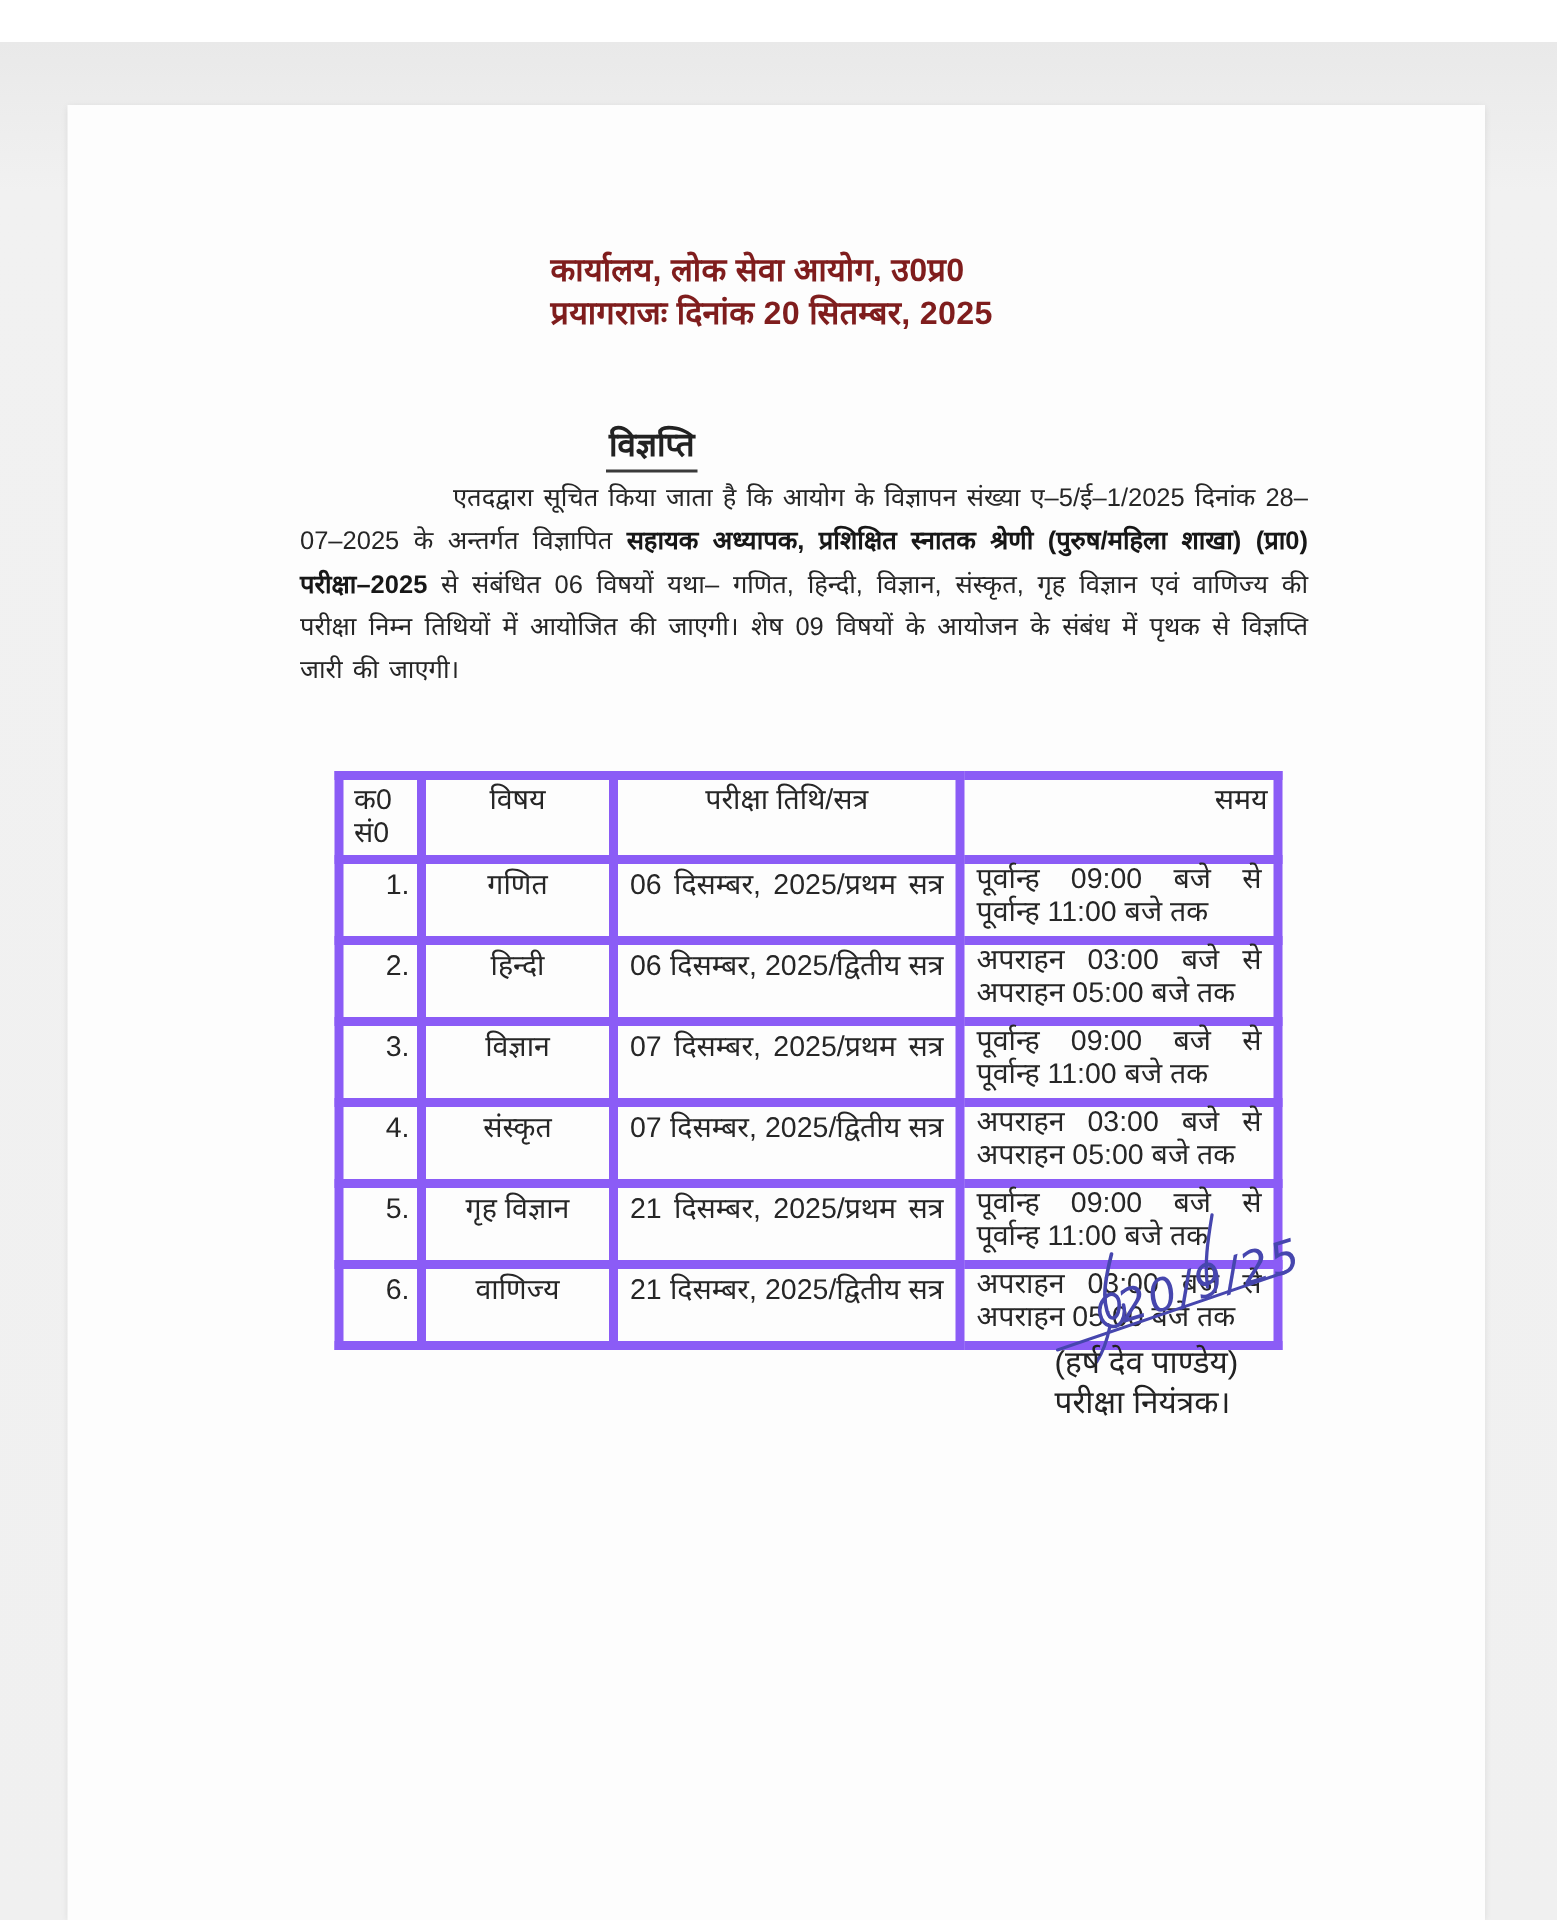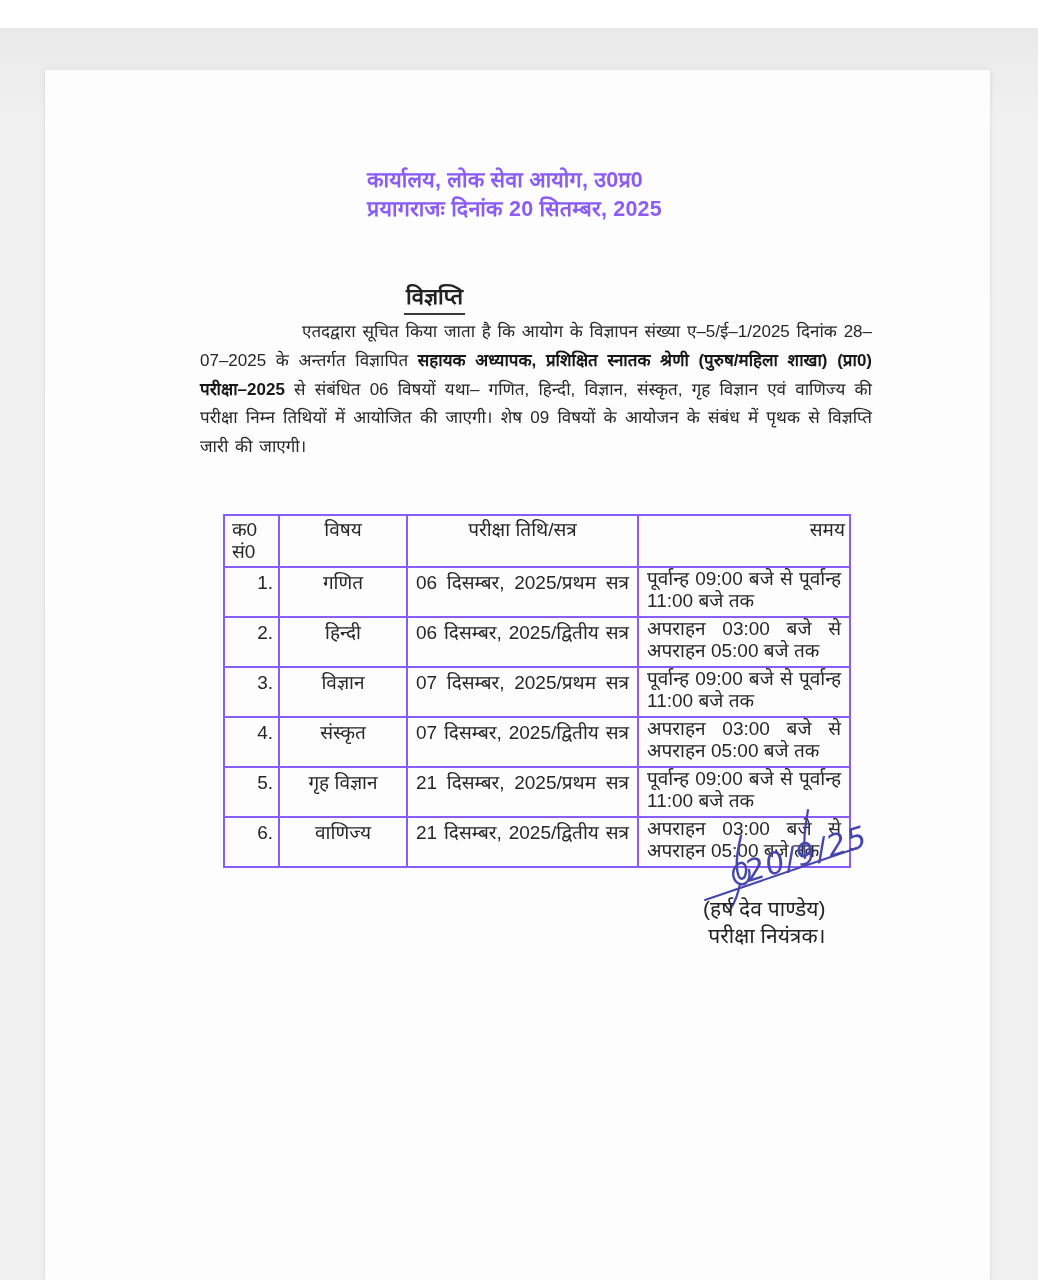--- a/index.html
+++ b/index.html
@@ -20,21 +20,21 @@
     background:linear-gradient(180deg,#e9e9e9 0%, #f1f1f1 8%, #f0f0f0 100%);
   }
   .page {
     position:absolute; left:45px; top:70px; width:945px; height:1210px;
     background:#fdfdfd;
     box-shadow:0 1px 5px rgba(0,0,0,0.10);
   }
   .doc-header {
     position:absolute; left:322px; top:96px;
     font-weight:bold; font-size:21.5px; line-height:29px;
-    letter-spacing:0.2px; color:#8b5cf6;
+    letter-spacing:0.2px; color:#7f1d1d;
   }
   .notice-title-wrap {
     position:absolute; left:0; top:210px; width:779px; text-align:center;
   }
   .notice-title {
     display:inline-block;
     font-weight:bold; font-size:22px;
     border-bottom:2px solid #3a3a3a;
     padding:0 2px 3px 2px;
     color:#222;
@@ -49,39 +49,39 @@
   }
   .para .bold { font-weight:bold; color:#171717; }
   table.sched {
     position:absolute; left:178px; top:444px; width:626px;
     border-collapse:collapse;
     font-size:19px; line-height:22px;
     color:#262626;
     table-layout:fixed;
   }
   table.sched td, table.sched th {
-    border:2px solid #8b5cf6;
+    border:6px solid #8b5cf6;
     vertical-align:top;
     font-weight:normal;
   }
   th.h-sn   { width:55px;  text-align:left;  padding:3px 4px 3px 7px; white-space:pre-line; height:44px;}
   th.h-sub  { width:128px; text-align:center; padding:3px 4px; }
   th.h-date { width:231px; text-align:center; padding:3px 4px;border-radius:25px; }
   th.h-time { width:212px; text-align:right; padding:3px 4px; }
   td.c-sn   { text-align:right;  padding:4px 5px 3px 3px; }
   td.c-sub  { text-align:center; padding:4px 4px 3px; }
   td.c-date { text-align:justify; text-align-last:justify; padding:4px 8px 3px 8px; }
   td.c-time { text-align:justify; padding:0 8px 4px 8px; }
   .sig-scribble {
     position:absolute; left:600px; top:738px; width:230px; height:105px;
     pointer-events:none;
   }
   .sig-block {
     position:absolute; left:658px; top:826px;
-    font-size:21px; line-height:26.5px; color:#222;text-align:right;
+    font-size:21px; line-height:26.5px; color:#222;
   }
 </style>
 </head>
 <body>
 
 <div class="top-strip"></div>
 <div class="backdrop"></div>
 
 <div class="page">
 

